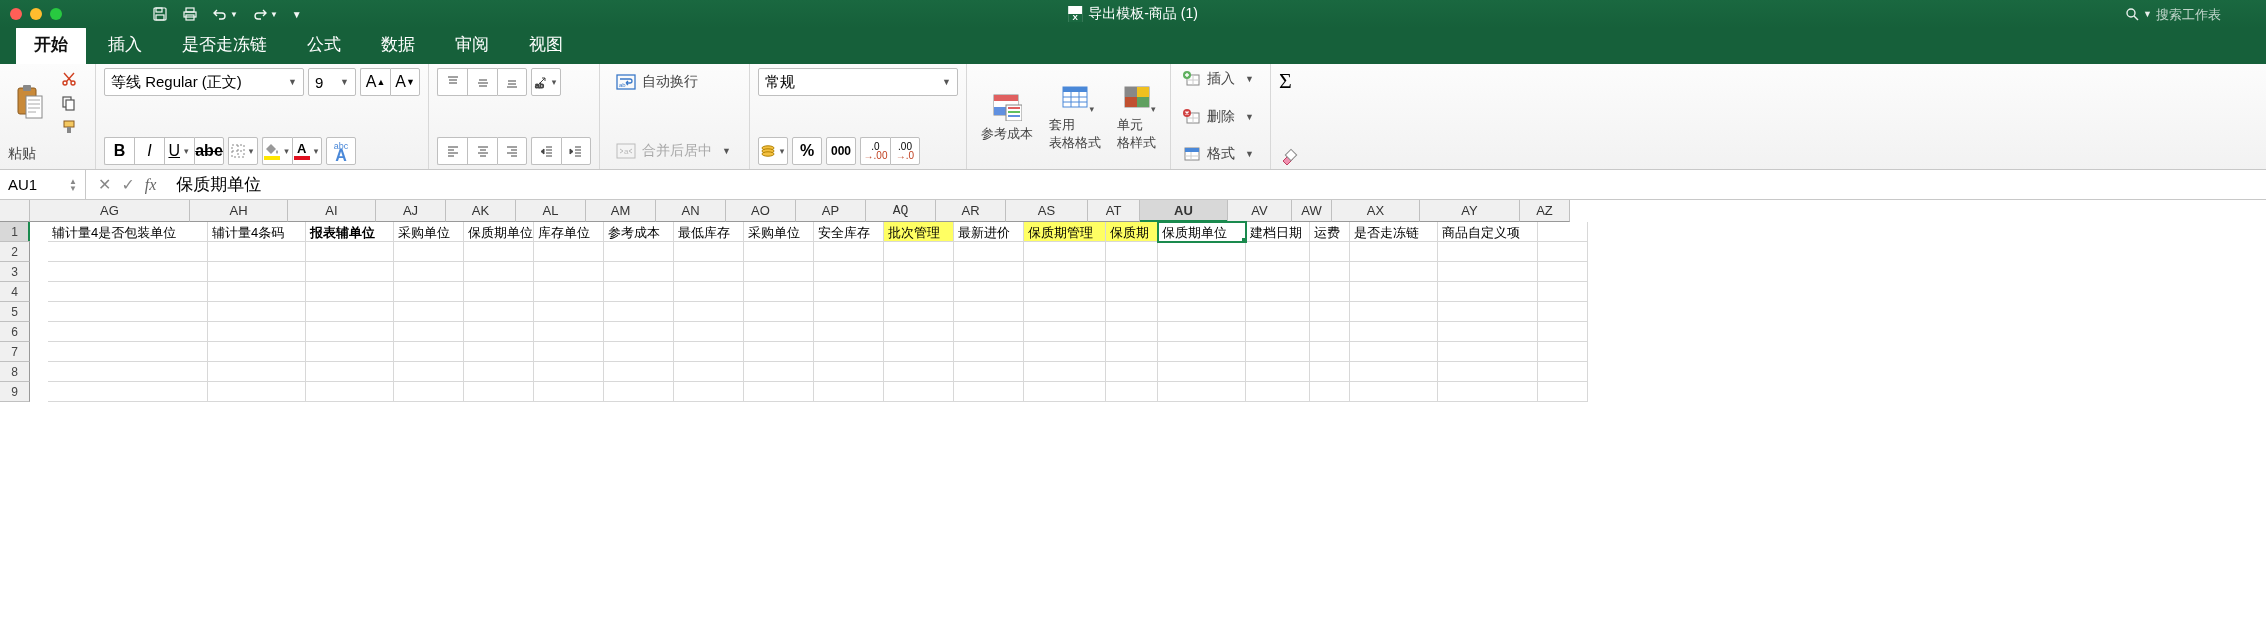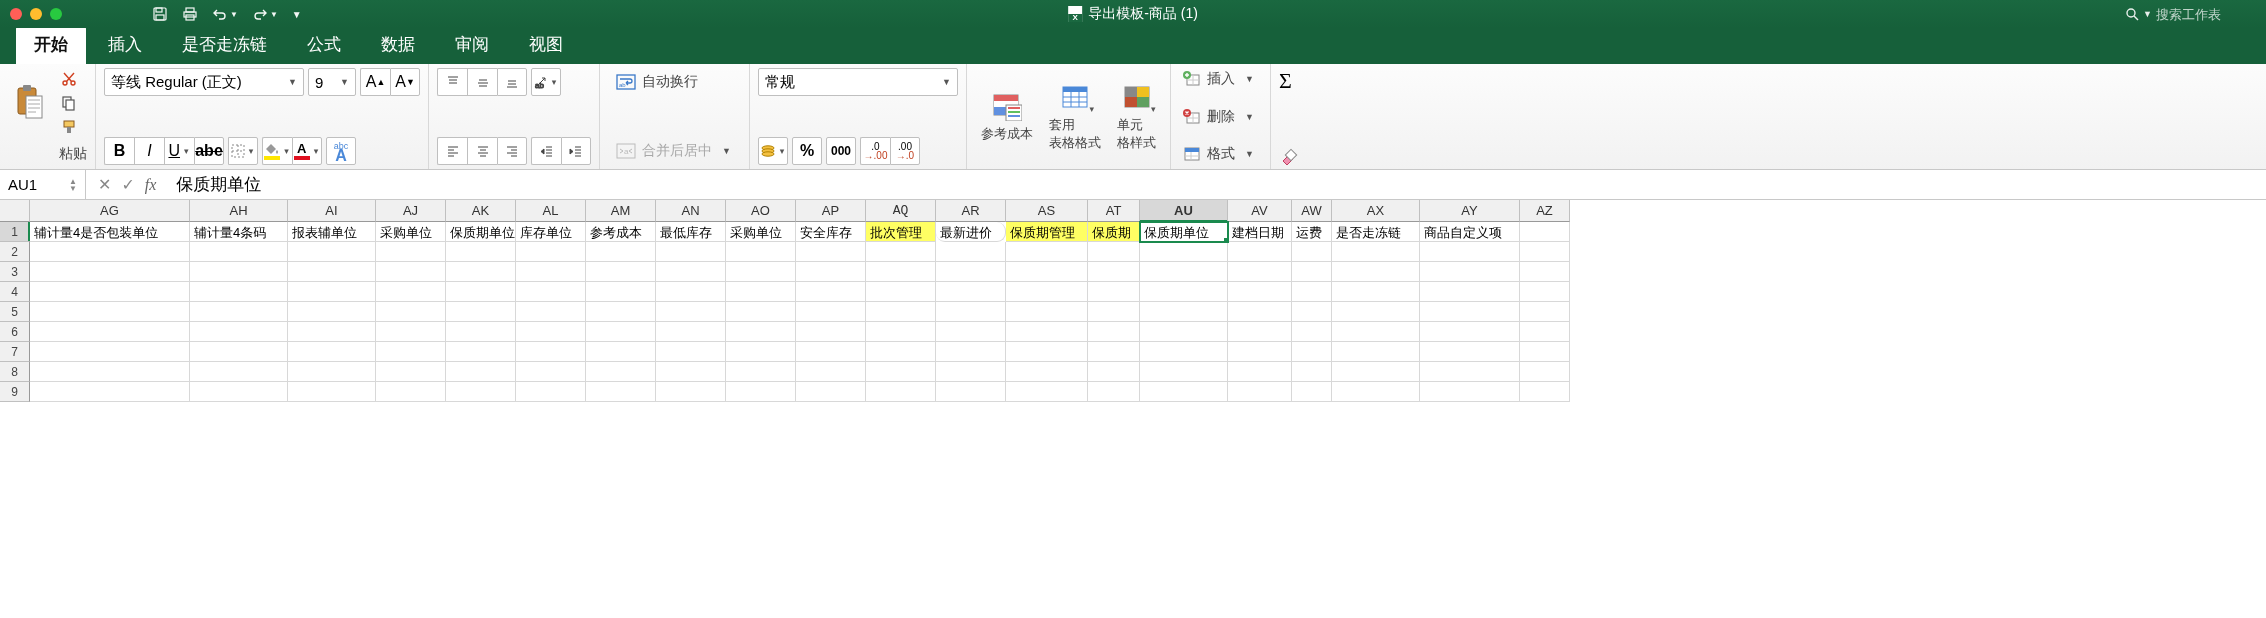--- a/index.html
+++ b/index.html
@@ -21,21 +21,21 @@
 .tabbar { height: 36px; background: #16603a; display: flex; align-items: flex-end; padding-left: 16px; gap: 4px; }
 .rtab { color: #fff; padding: 8px 18px 8px; font-size: 17px; cursor: pointer; }
 .rtab.active { background: #fff; color: #111; border-radius: 4px 4px 0 0; font-weight: 600; }
 
 .ribbon { height: 106px; background: linear-gradient(#fcfcfc, #f2f2f2); border-bottom: 1px solid #c8c8c8; display: flex; }
 .grp { border-right: 1px solid #d8d8d8; padding: 4px 8px; display: flex; flex-direction: column; justify-content: space-between; }
 .row { display: flex; align-items: center; gap: 4px; }
 .clip-big { width: 42px; height: 52px; display: flex; align-items: center; justify-content: center; }
 .clip-side { display: flex; flex-direction: column; gap: 2px; margin-left: 2px; }
 .mini-ico { width: 26px; height: 22px; display: flex; align-items: center; justify-content: center; border: 1px solid transparent; border-radius: 3px; cursor: pointer; }
-.grp-label { text-align: right; font-size: 14px; color: #444; padding-bottom: 2px; }
+.grp-label { text-align: left; font-size: 14px; color: #444; padding-bottom: 2px; }
 
 .dd { height: 28px; border: 1px solid #bfbfbf; background: #fff; display: flex; align-items: center; padding: 0 6px; font-size: 15px; border-radius: 2px; justify-content: space-between; }
 .caret { font-size: 9px; color: #555; margin-left: 4px; }
 .font-name { width: 200px; } .font-size { width: 48px; }
 .btn { width: 30px; height: 28px; border: 1px solid #bfbfbf; background: #fff; display: flex; align-items: center; justify-content: center; border-radius: 2px; font-size: 16px; cursor: pointer; }
 .btn.split { padding-right: 2px; }
 .seg { display: flex; }
 .seg .btn { border-radius: 0; border-right: none; }
 .seg .btn:first-child { border-radius: 2px 0 0 2px; }
 .seg .btn:last-child { border-radius: 0 2px 2px 0; border-right: 1px solid #bfbfbf; }
@@ -63,21 +63,21 @@
 .sheet { display: flex; background: #fff; }
 .corner { width: 30px; height: 22px; background: #f0f0f0; border-right: 1px solid #c0c0c0; border-bottom: 1px solid #999; }
 .colhdrs { display: flex; }
 .ch { height: 22px; background: #f0f0f0; border-right: 1px solid #c0c0c0; border-bottom: 1px solid #999; display: flex; align-items: center; justify-content: center; font-size: 13px; color: #333; }
 .ch.active { background: #d8d8d8; font-weight: bold; position: relative; }
 .ch.active::after { content: ""; position: absolute; bottom: -1px; left: 0; right: 0; height: 2px; background: #1a8a4e; }
 .rowhdrs { display: flex; flex-direction: column; }
 .rh { width: 30px; height: 20px; background: #f0f0f0; border-right: 1px solid #999; border-bottom: 1px solid #c0c0c0; display: flex; align-items: center; justify-content: center; font-size: 12px; color: #444; }
 .rh.active { background: #d8d8d8; position: relative; }
 .rh.active::after { content: ""; position: absolute; right: -1px; top: 0; bottom: 0; width: 2px; background: #1a8a4e; }
-.grid-rows { display: flex; flex-direction: column; }
+.grid-rows { display: flex; flex-direction: column; padding-left: 18px; }
 .grow { display: flex; }
 .cell { height: 20px; border-right: 1px solid #d8d8d8; border-bottom: 1px solid #d8d8d8; font-size: 13px; padding: 2px 4px; white-space: nowrap; overflow: hidden; }
 .cell.hl { background: #ffff63; }
 .cell.sel { outline: 2px solid #1a8a4e; outline-offset: -1px; background: #fff; position: relative; }
 .cell.sel::after { content: ""; position: absolute; right: -3px; bottom: -3px; width: 6px; height: 6px; background: #1a8a4e; }
 
 svg { display: block; }
 .autosum { font-family: serif; font-size: 22px; }
 </style>
 </head>
@@ -512,30 +512,30 @@
         <div class="ch" style="width: 64px;">AV</div>
         <div class="ch" style="width: 40px;">AW</div>
         <div class="ch" style="width: 88px;">AX</div>
         <div class="ch" style="width: 100px;">AY</div>
         <div class="ch" style="width: 50px;">AZ</div>
       </div>
     <div class="grid-rows" id="gridrows">
         <div class="grow">
           <div class="cell" style="width: 160px;">辅计量4是否包装单位</div>
           <div class="cell" style="width: 98px;">辅计量4条码</div>
-          <div class="cell" style="width: 88px;">报表辅单位</div>
+          <div class="cell" style="width: 88px; font-weight: bold;">报表辅单位</div>
           <div class="cell" style="width: 70px;">采购单位</div>
           <div class="cell" style="width: 70px;">保质期单位</div>
           <div class="cell" style="width: 70px;">库存单位</div>
           <div class="cell" style="width: 70px;">参考成本</div>
           <div class="cell" style="width: 70px;">最低库存</div>
           <div class="cell" style="width: 70px;">采购单位</div>
           <div class="cell" style="width: 70px;">安全库存</div>
           <div class="cell hl" style="width: 70px;">批次管理</div>
-          <div class="cell" style="width: 70px; border-radius: 9px;">最新进价</div>
+          <div class="cell" style="width: 70px;">最新进价</div>
           <div class="cell hl" style="width: 82px;">保质期管理</div>
           <div class="cell hl" style="width: 52px;">保质期</div>
           <div class="cell sel" style="width: 88px;">保质期单位</div>
           <div class="cell" style="width: 64px;">建档日期</div>
           <div class="cell" style="width: 40px;">运费</div>
           <div class="cell" style="width: 88px;">是否走冻链</div>
           <div class="cell" style="width: 100px;">商品自定义项</div>
           <div class="cell" style="width: 50px;"></div>
         </div>
         <div class="grow">

